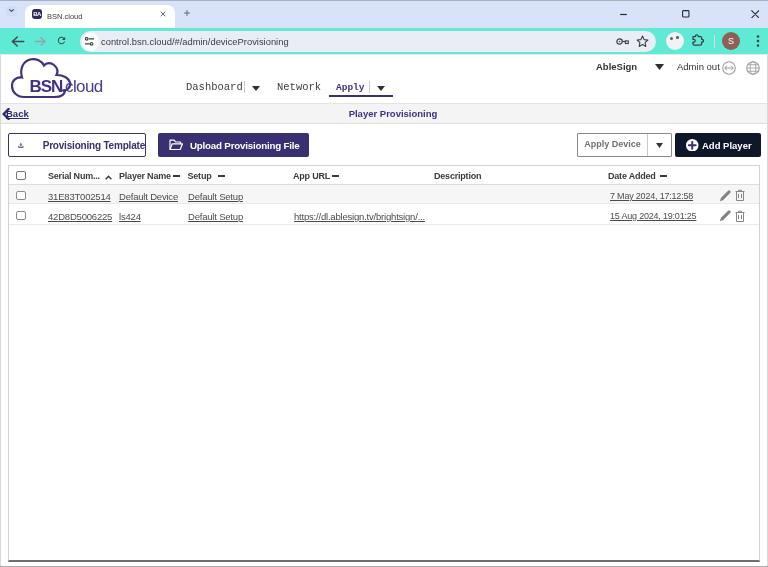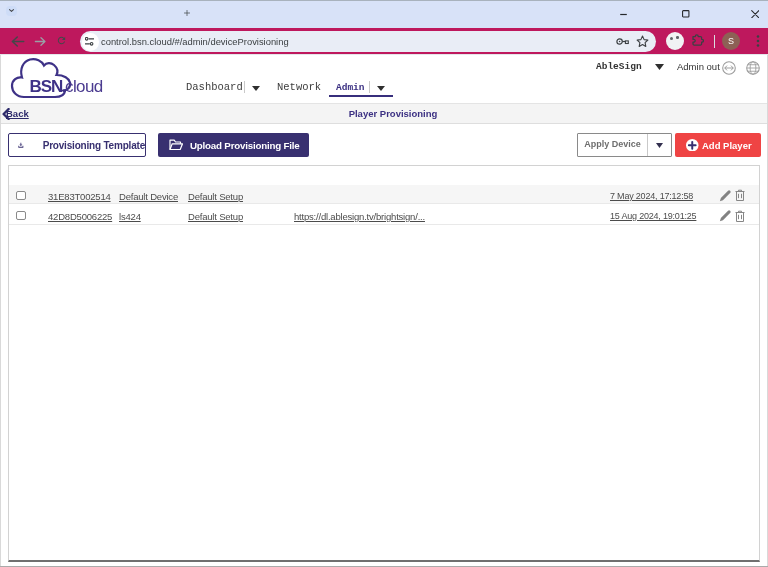--- a/index.html
+++ b/index.html
@@ -12,42 +12,42 @@
   .tabstrip { position:absolute; left:0; top:0; width:768px; height:28px; background:#d8e2f8; }
   .tsearch { position:absolute; left:6px; top:5.5px; width:10.5px; height:10px; background:#cedcf7; border-radius:4px; display:flex; align-items:center; justify-content:center; }
   .tab { position:absolute; left:25px; top:4.5px; width:150px; height:23.5px; background:#fff; border-radius:8px 8px 0 0; }
   .favicon { position:absolute; left:7px; top:4px; width:10px; height:10px; background:#2e2a5e; border-radius:3px; color:#fff; font-size:6px; font-weight:bold; display:flex; align-items:center; justify-content:center; letter-spacing:-0.5px; }
   .tabtitle { position:absolute; left:22px; top:7px; font-size:7.5px; color:#3a3a3a; }
   .tabclose { position:absolute; left:134px; top:5.5px; width:8px; height:8px; }
   .newtab { position:absolute; left:183px; top:9px; width:8px; height:8px; }
   .wctl { position:absolute; top:0; height:28px; width:40px; display:flex; align-items:center; justify-content:center; }
 
   
-  .toolbar { position:absolute; left:0; top:28px; width:768px; height:27px; background:#be185d; border-bottom:1px solid #e4e7eb; }
+  .toolbar { position:absolute; left:0; top:28px; width:768px; height:27px; background:#5eead4; border-bottom:1px solid #e4e7eb; }
   .omni { position:absolute; left:80px; top:3px; width:576px; height:21px; background:#e9edf6; border-radius:11px; }
   .url { position:absolute; left:21px; top:5px; font-size:9.4px; color:#3c4043; }
 
   
   .appheader { position:absolute; left:0; top:55px; width:768px; height:48px; background:#fff; }
   .nav { position:absolute; top:26px; font-size:10.5px; color:#3d3d3d;font-family:Liberation Mono, monospace; }
   .navsep { position:absolute; top:26px; width:1px; height:12px; background:#c9c9c9; }
   .adminline { position:absolute; left:329px; top:40px; width:64px; height:2px; background:#372e7c; }
 
   
   .pagebar { position:absolute; left:0; top:103px; width:768px; height:21px; background:#f4f4f4; border-top:1px solid #e4e4e4; border-bottom:1px solid #dedede; }
   .backtxt { position:absolute; left:6px; top:4px; font-size:9.5px; font-weight:bold; color:#2d2a6b;text-decoration:underline; }
   .pagetitle { position:absolute; left:9px; top:4px; width:768px; text-align:center; font-size:9.5px; font-weight:bold; color:#3c3183; }
 
   
   .btn { position:absolute; top:133px; height:24px; border-radius:2px; font-weight:bold; display:flex; align-items:center; white-space:nowrap; }
   .btn1 { left:8px; width:138px; background:#fff; border:1.5px solid #383070; color:#383070; font-size:10px; letter-spacing:-0.2px; }
   .btn2 { left:152px; width:151px; background:#383070; color:#fff; font-size:9.75px; letter-spacing:-0.2px;margin-left:6px; }
   .btnApply { left:577px; width:95px; background:#fff; border:1px solid #8a8a8a; border-radius:1px; color:#6e6e6e; font-size:9px; }
   .applydiv { position:absolute; left:69px; top:0; width:1px; height:22px; background:#c9c9c9; }
-  .btnAdd { left:675px; width:86px; background:#ef4444; color:#fff; font-size:9.5px; }
+  .btnAdd { left:675px; width:86px; background:#0f172a; color:#fff; font-size:9.5px; }
 
   
   .tablebox { position:absolute; left:8px; top:165px; width:752px; height:397px; border:1px solid #d2d2d2; border-bottom:2px solid #6f6f6f; background:#fff; }
   .thead { position:absolute; left:0; top:0; width:750px; height:19px; border-bottom:1px solid #dcdcdc; background:#fff; }
   .row1 { position:absolute; left:0; top:19px; width:750px; height:19px; background:#f6f6f6; border-bottom:1px solid #e9e9e9; }
   .row2 { position:absolute; left:0; top:38px; width:750px; height:21px; background:#fff; border-bottom:1px solid #e9e9e9; }
   .cb { position:absolute; left:7px; width:9.5px; height:9.5px; border:1.2px solid #767676; border-radius:2px; background:#fff; }
   .hcell { position:absolute; font-size:9px; font-weight:bold; color:#3a3a3a; top:5px; letter-spacing:-0.2px; }
   .cell { position:absolute; font-size:9.5px; color:#4c4c4c; letter-spacing:-0.2px;text-decoration:underline; }
   .dash { position:absolute; width:7px; height:2px; background:#3a3a3a; }
@@ -58,20 +58,27 @@
 </style>
 </head>
 <body>
 
 <div class="tabstrip">
   <div class="tsearch">
     <svg width="7" height="7" viewBox="0 0 10 10">
         <path d="M2.2 3.7 L5 6.4 L7.8 3.7" stroke="#45494d" stroke-width="1.5" fill="none" stroke-linecap="round" stroke-linejoin="round"></path>
       </svg>
   </div>
+  <div class="tab">
+    <div class="favicon">BA</div>
+    <div class="tabtitle">BSN.cloud</div>
+    <svg class="tabclose" viewBox="0 0 12 12">
+        <path d="M3 3 L9 9 M9 3 L3 9" stroke="#3c4043" stroke-width="1.2" stroke-linecap="round"></path>
+      </svg>
+  </div>
   <svg class="newtab" viewBox="0 0 14 14">
       <path d="M7 2.5 L7 11.5 M2.5 7 L11.5 7" stroke="#45494d" stroke-width="1.3" stroke-linecap="round"></path>
     </svg>
   <div class="wctl" style="left:603px;">
       <svg width="7" height="7" viewBox="0 0 7 7">
         <path d="M0.2 3.5 L6.8 3.5" stroke="#26282b" stroke-width="1.2"></path>
       </svg>
     </div>
   <div class="wctl" style="left:666px;">
       <svg width="7.5" height="7.5" viewBox="0 0 9 9">
@@ -136,27 +143,27 @@
     <path d="M14 41 L 45 41 C 51 41, 54.5 38.5, 55 35" fill="none" stroke="#3e3287" stroke-width="2.2" stroke-linecap="round"></path>
     <text x="19.5" y="35.5" font-family="Liberation Sans, sans-serif" font-size="17" font-weight="bold" letter-spacing="-1.1" fill="#3e3287">BSN.</text>
     <text x="55" y="35.5" font-family="Liberation Sans, sans-serif" font-size="17" letter-spacing="-0.6" fill="#4b3b90">cloud</text>
   </svg>
   <div class="nav" style="left:186px;">Dashboard</div>
   <div class="navsep" style="left:244px;"></div>
   <svg class="abs" style="left:252px; top:31px;" width="8" height="5" viewBox="0 0 8 5">
       <path d="M0 0 L8 0 L4 5 Z" fill="#2f2f2f"></path>
     </svg>
   <div class="nav" style="left:277px;">Network</div>
-  <div class="nav" style="left:336px; color:#3c3183; font-weight:bold; font-size:9.5px; top:27px;">Admin</div>
+  <div class="nav" style="left:336px; color:#3c3183; font-weight:bold; font-size:9.5px; top:27px;">Apply</div>
   <div class="navsep" style="left:369px;"></div>
   <svg class="abs" style="left:377px; top:31px;" width="8" height="5" viewBox="0 0 8 5">
       <path d="M0 0 L8 0 L4 5 Z" fill="#2f2f2f"></path>
     </svg>
   <div class="adminline"></div>
-  <div class="abs" style="left:596px; top:6px; font-size:9.5px; font-weight:bold; color:#333;font-family:Liberation Mono, monospace;">AbleSign</div>
+  <div class="abs" style="left:596px; top:6px; font-size:9.5px; font-weight:bold; color:#333;">AbleSign</div>
   <svg class="abs" style="left:655px; top:9px;" width="9" height="6" viewBox="0 0 9 6">
       <path d="M0 0 L9 0 L4.5 6 Z" fill="#2f2f2f"></path>
     </svg>
   <div class="abs" style="left:677px; top:6px; font-size:9.5px; color:#333;">Admin out</div>
   <svg class="abs" style="left:721.5px; top:5.5px;" width="14" height="14" viewBox="0 0 16 16">
     <circle cx="8" cy="8" r="7.2" fill="none" stroke="#9b9b9b" stroke-width="1.2"></circle>
     <path d="M3 8 L13 8 M5.7 5.3 L3.2 8 L5.7 10.7 M10.3 5.3 L12.8 8 L10.3 10.7" fill="none" stroke="#9b9b9b" stroke-width="1.1"></path>
   </svg>
   <svg class="abs" style="left:745.5px; top:5.5px;" width="14" height="14" viewBox="0 0 16 16">
     <circle cx="8" cy="8" r="7.2" fill="none" stroke="#9b9b9b" stroke-width="1.2"></circle>
@@ -197,20 +204,36 @@
 </div>
 <div class="btn btnAdd">
   <svg style="margin-left:11px;" width="12.5" height="12.5" viewBox="0 0 14 14">
     <circle cx="7" cy="7" r="7" fill="#fff"></circle>
     <path d="M7 3.2 L7 10.8 M3.2 7 L10.8 7" stroke="#383070" stroke-width="2.2" stroke-linecap="round"></path>
   </svg>
   <span style="margin-left:3.5px;">Add Player</span>
 </div>
 
 <div class="tablebox">
+  <div class="thead">
+    <div class="cb" style="top:4.5px;"></div>
+    <div class="hcell" style="left:39px;">Serial Num...</div>
+    <svg class="abs" style="left:96px; top:8.5px;" width="7" height="5" viewBox="0 0 7 5">
+        <path d="M0.7 4.3 L3.5 1.3 L6.3 4.3" fill="none" stroke="#3a3a3a" stroke-width="1.5"></path>
+      </svg>
+    <div class="hcell" style="left:110px;">Player Name</div>
+    <div class="dash" style="left:163.5px; top:8.5px;"></div>
+    <div class="hcell" style="left:178.5px;">Setup</div>
+    <div class="dash" style="left:209px; top:8.5px;"></div>
+    <div class="hcell" style="left:284px;">App URL</div>
+    <div class="dash" style="left:322.5px; top:8.5px;"></div>
+    <div class="hcell" style="left:425px;">Description</div>
+    <div class="hcell" style="left:599px;">Date Added</div>
+    <div class="dash" style="left:651px; top:8.5px;"></div>
+  </div>
   <div class="row1">
     <div class="cb" style="top:5.5px; border-color:#8a8a8a;"></div>
     <div class="cell" style="left:39px; top:6px;">31E83T002514</div>
     <div class="cell" style="left:110px; top:6px;">Default Device</div>
     <div class="cell" style="left:179px; top:6px;">Default Setup</div>
     <div class="cell" style="left:426px; top:22px;text-align:right;">Default</div>
     <div class="cell" style="left:601px; top:6px; font-size:9px;">7 May 2024, 17:12:58</div>
     <svg class="abs" style="left:710px; top:4.5px;" width="12" height="12" viewBox="0 0 11 11">
         <path d="M0.8 10.2 L1.7 7.4 L8.3 0.8 A1.1 1.1 0 0 1 10.2 2.7 L3.6 9.3 Z" fill="#828282"></path>
       </svg>

